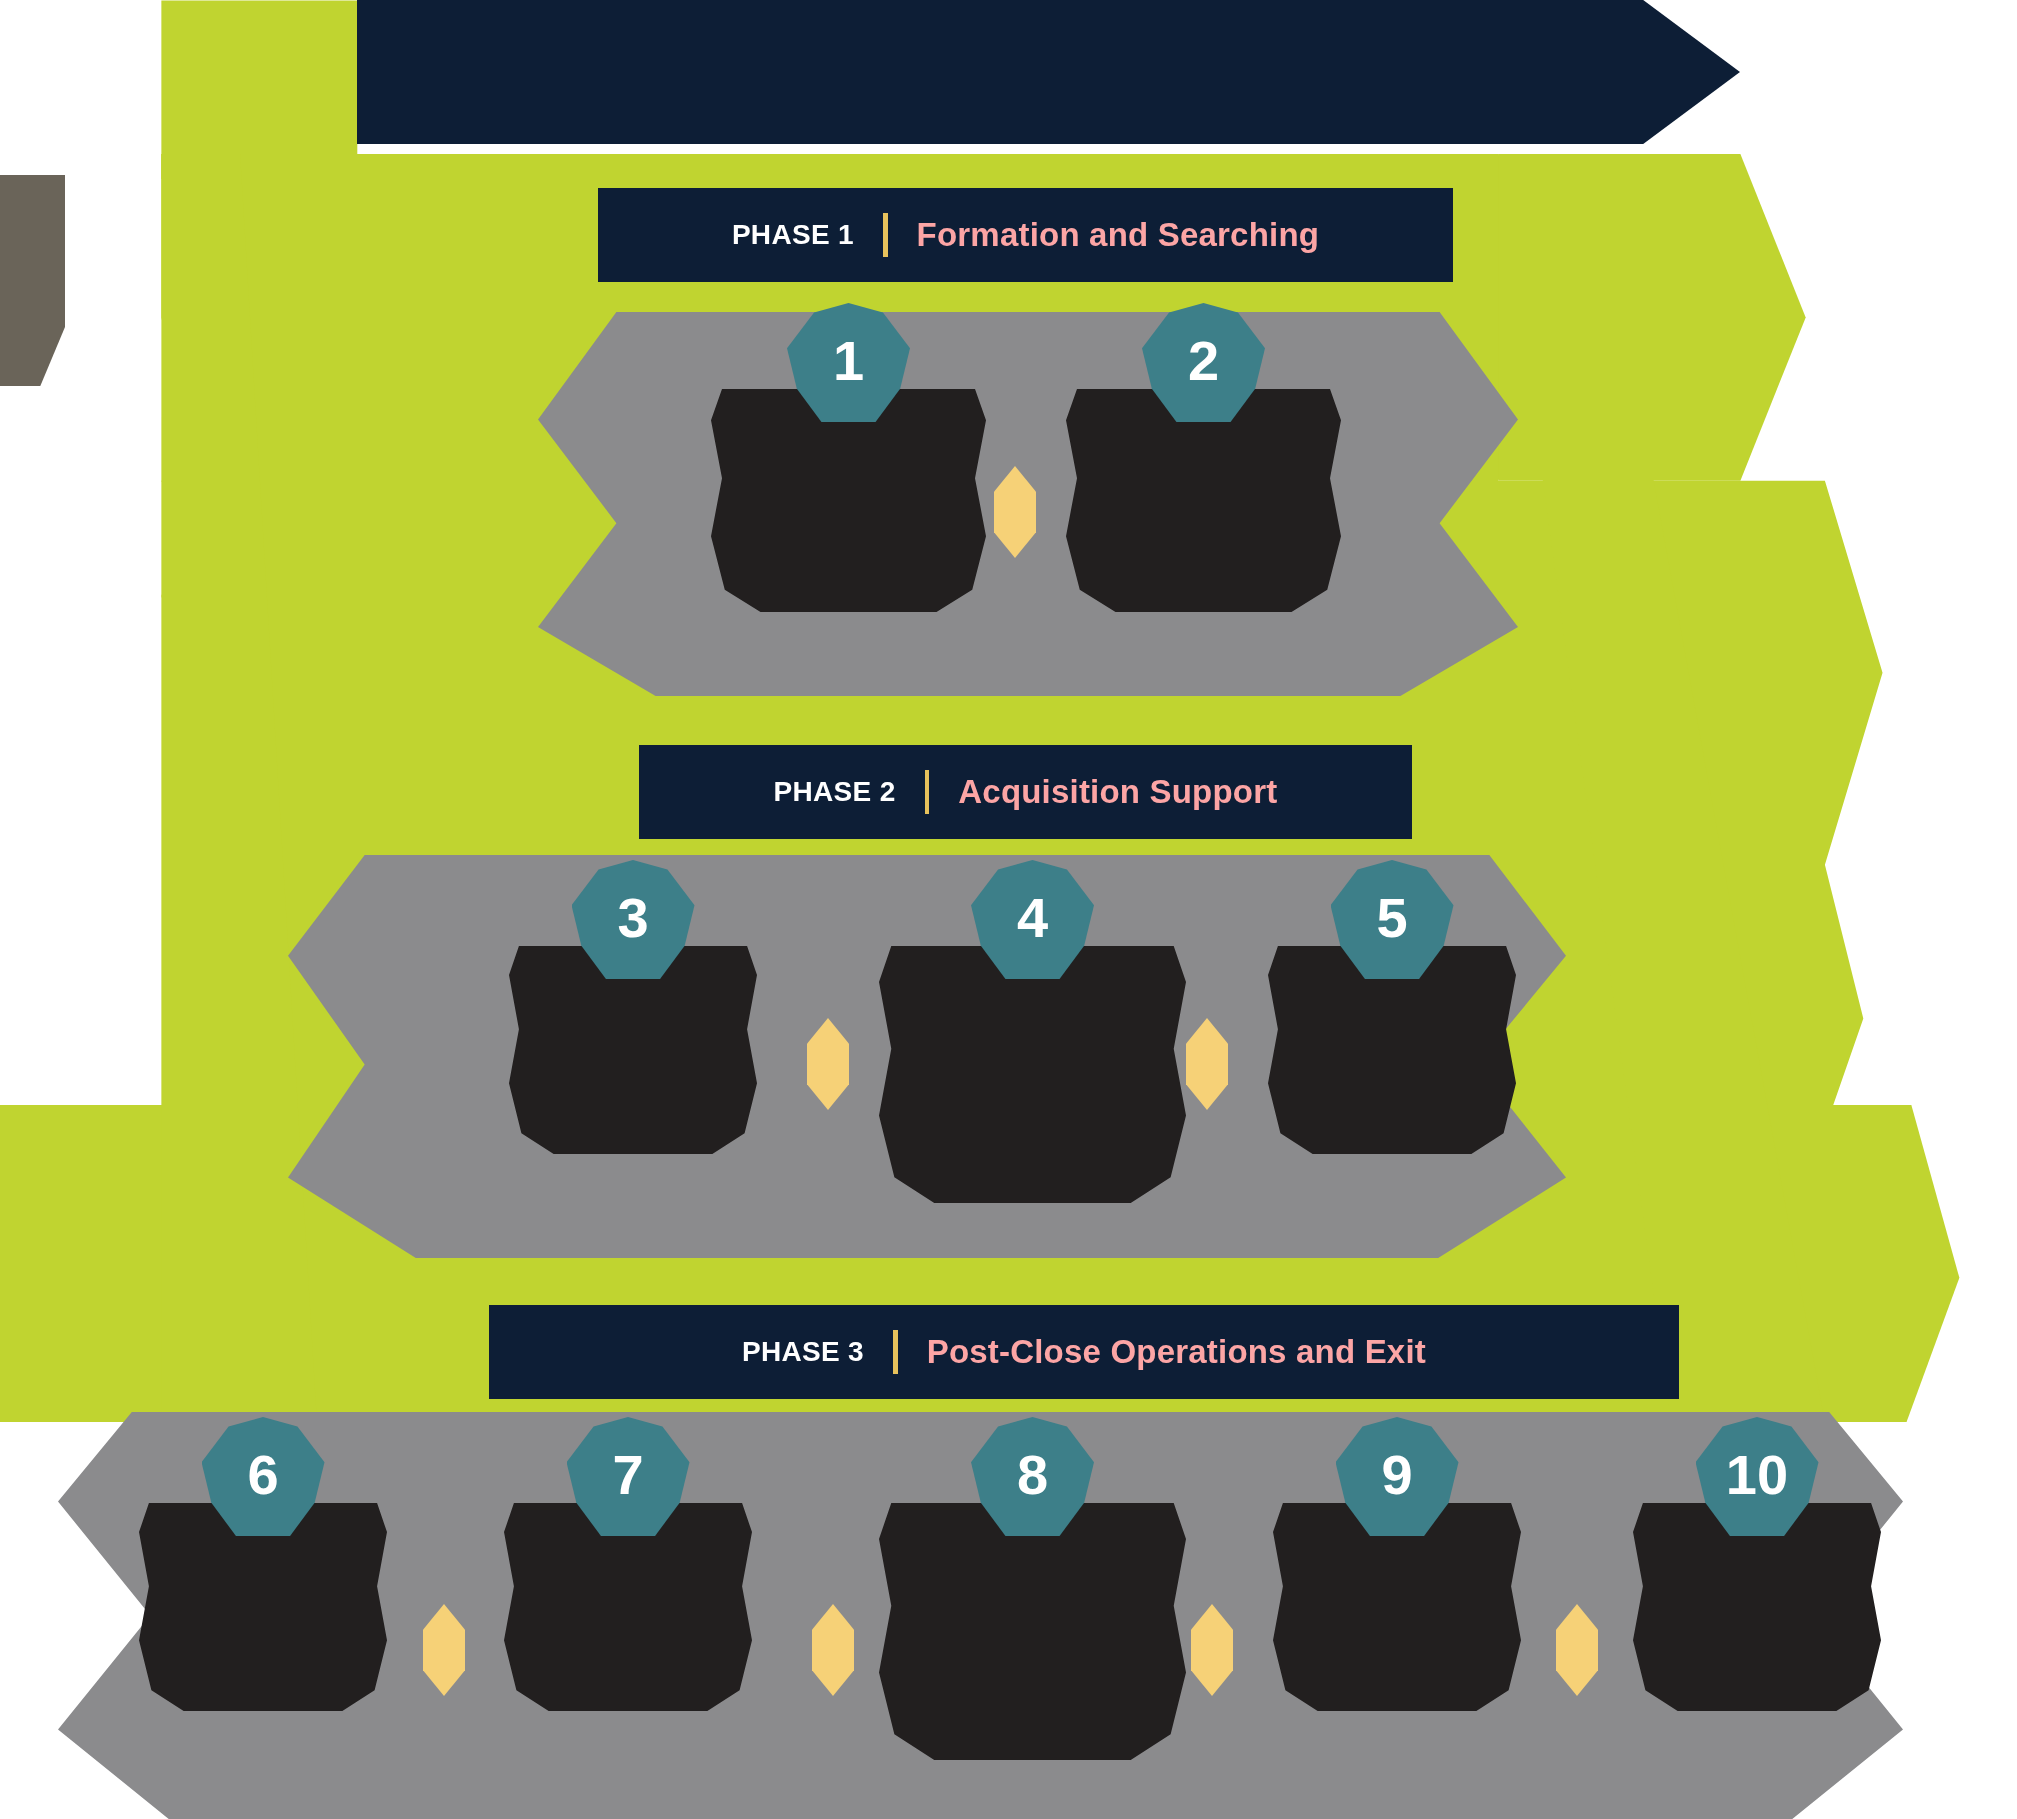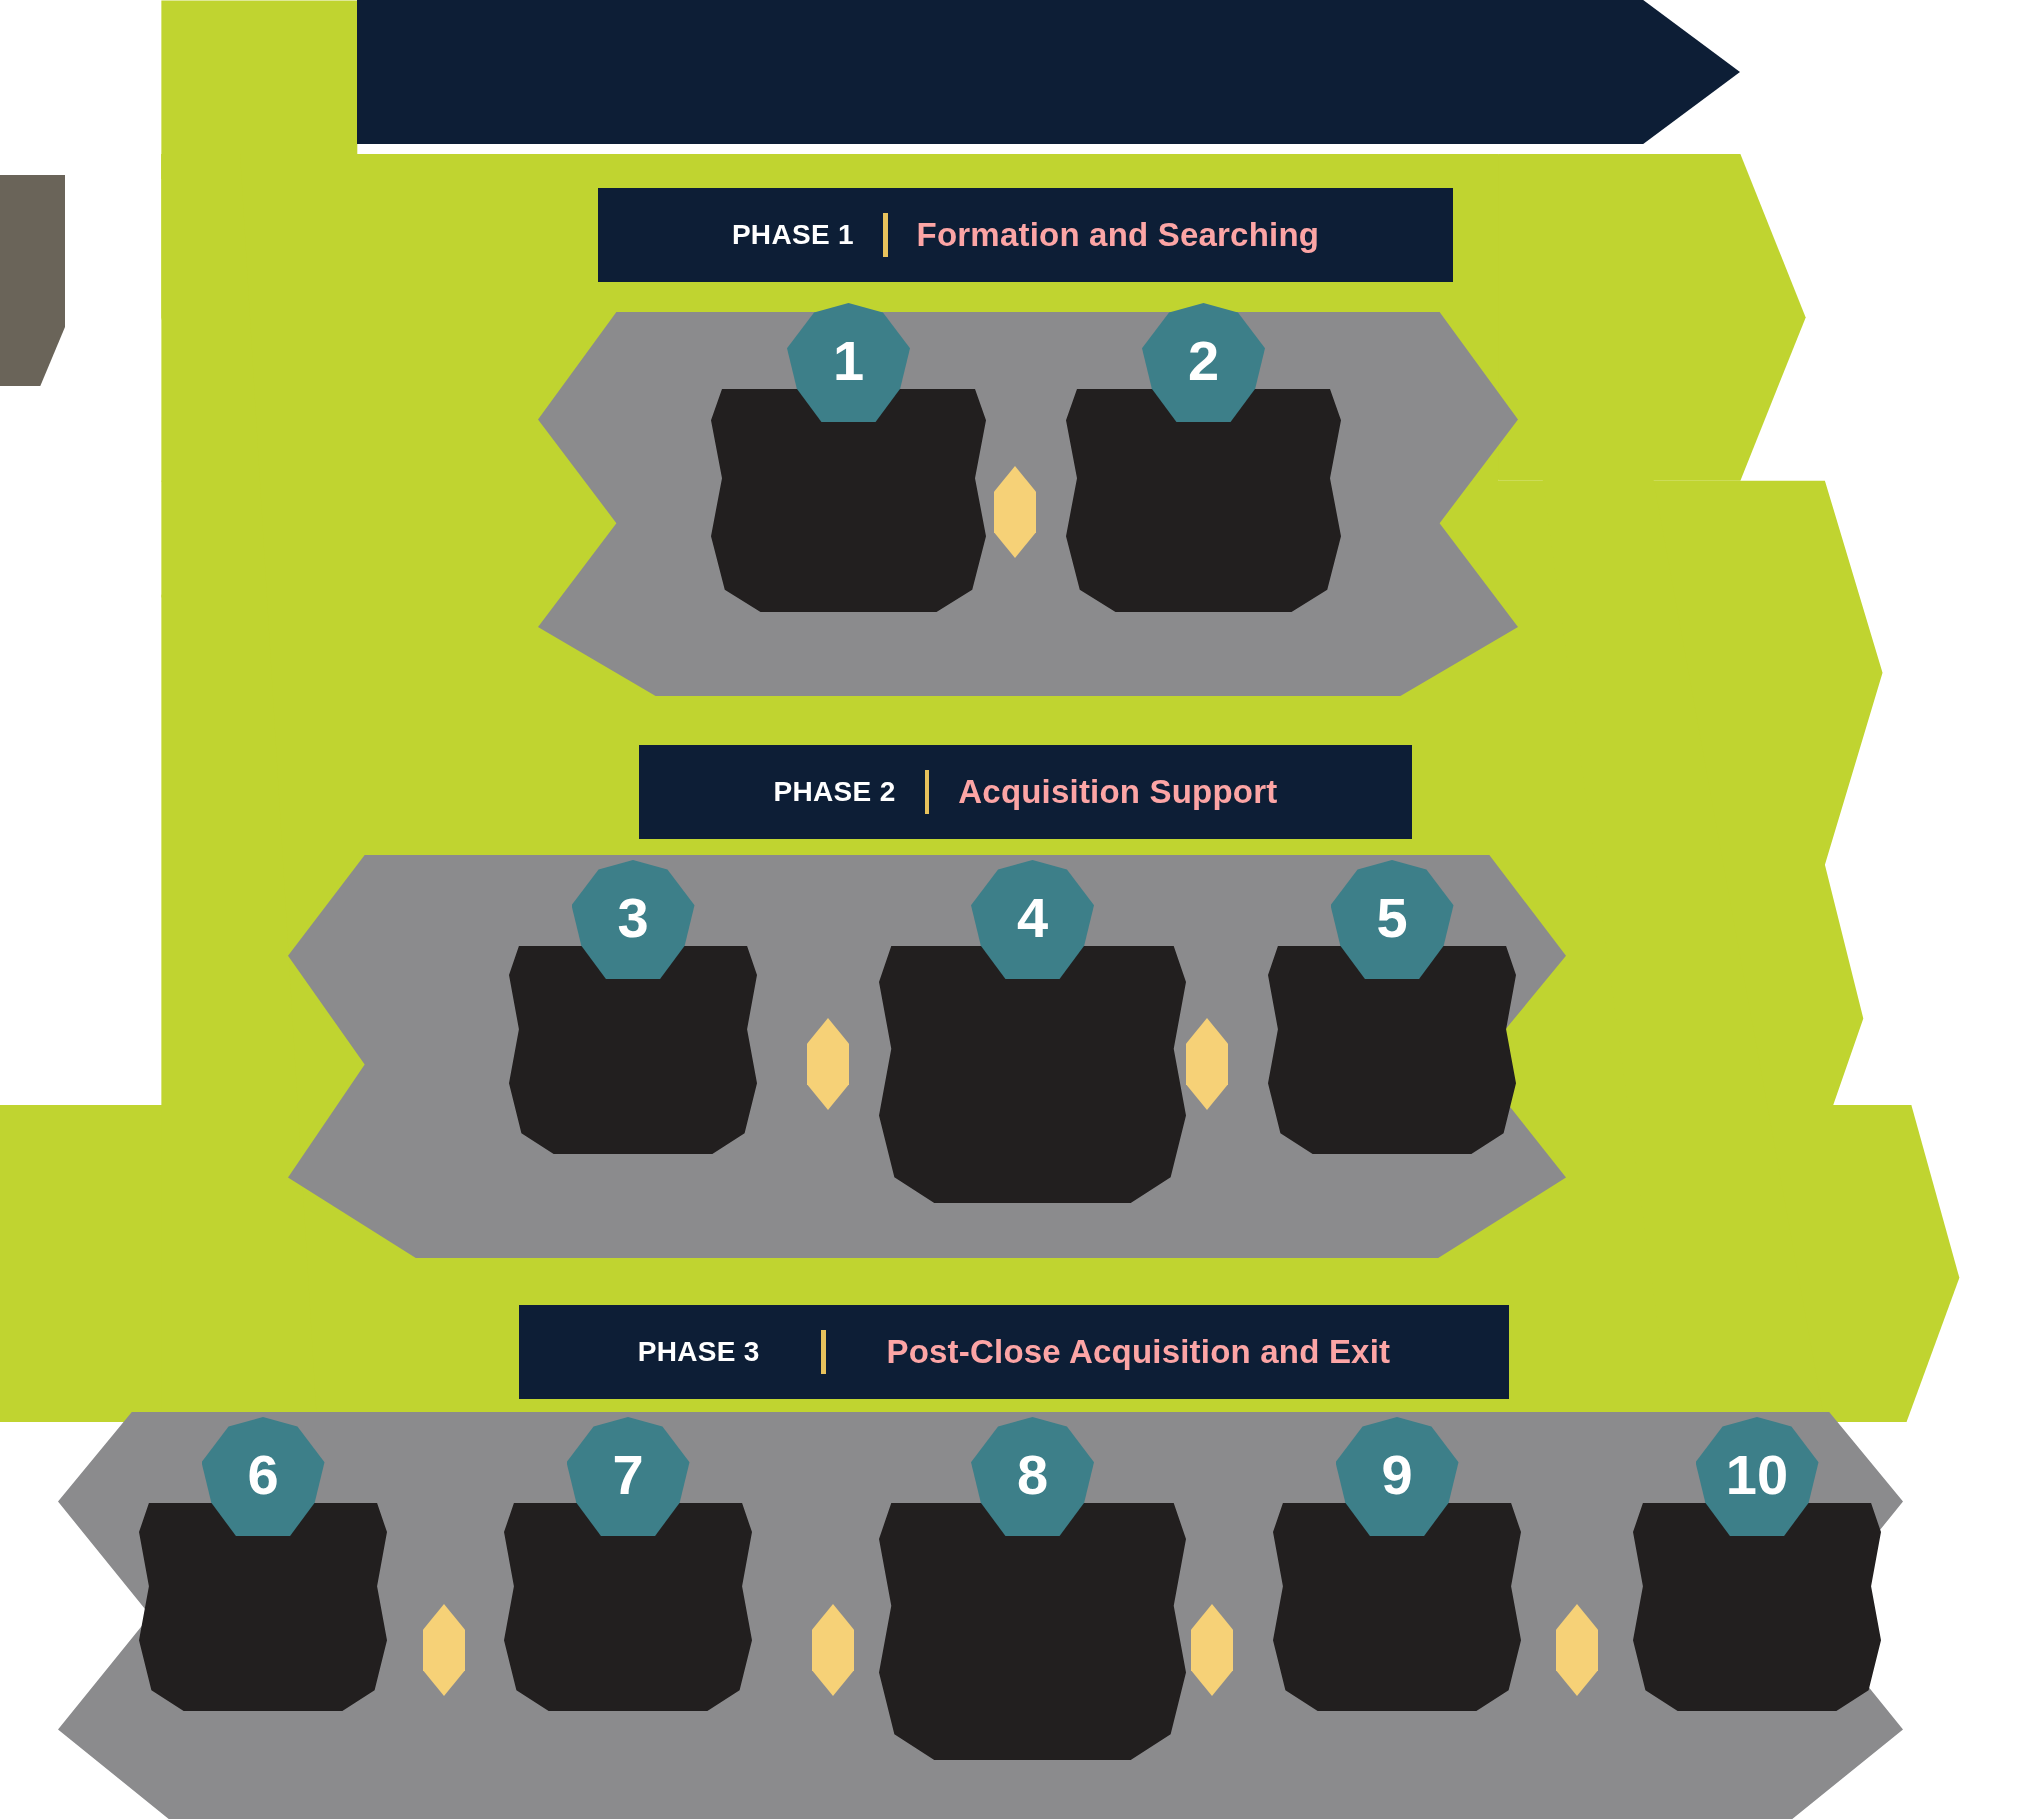--- a/index.html
+++ b/index.html
@@ -83,21 +83,21 @@
   .phase-banner .phase-name {
     color: #fca5a5;
     font-size: 33px;
     font-weight: bold;
     letter-spacing: 0.2px;
     white-space: nowrap;
   }
 
   #banner1 { left: 598px; top: 188px;  width: 855px; }
   #banner2 { left: 639px; top: 745px;  width: 773px; }
-  #banner3 { left: 519px; top: 1305px; width: 990px; gap: 32px; }
+  #banner3 { left: 489px; top: 1305px; width: 1190px; }
 
   
   .band {
     position: absolute;
     background: #8b8b8d;
     z-index: 2;
   }
   #band1 {
     left: 538px; top: 312px; width: 980px; height: 384px;
     clip-path: polygon(8% 0, 92% 0, 100% 28%, 92% 55%, 100% 82%, 88% 100%, 12% 100%, 0 82%, 8% 55%, 0 28%);
@@ -263,21 +263,21 @@
     <div class="body">
       <span class="body-text"></span>
     </div>
   </div>
 
   <div class="band" id="band3"></div>
 
   <div class="phase-banner" id="banner3">
     <span class="phase-label">PHASE 3</span>
     <span class="divider"></span>
-    <span class="phase-name">Post-Close Acquisition and Exit</span>
+    <span class="phase-name">Post-Close Operations and Exit</span>
   </div>
 
   <div class="step narrow" style="left:139px; top:1417px;">
     <div class="badge">
       <span class="badge-num">6</span>
     </div>
     <div class="body">
       <span class="body-text"></span>
     </div>
   </div>

